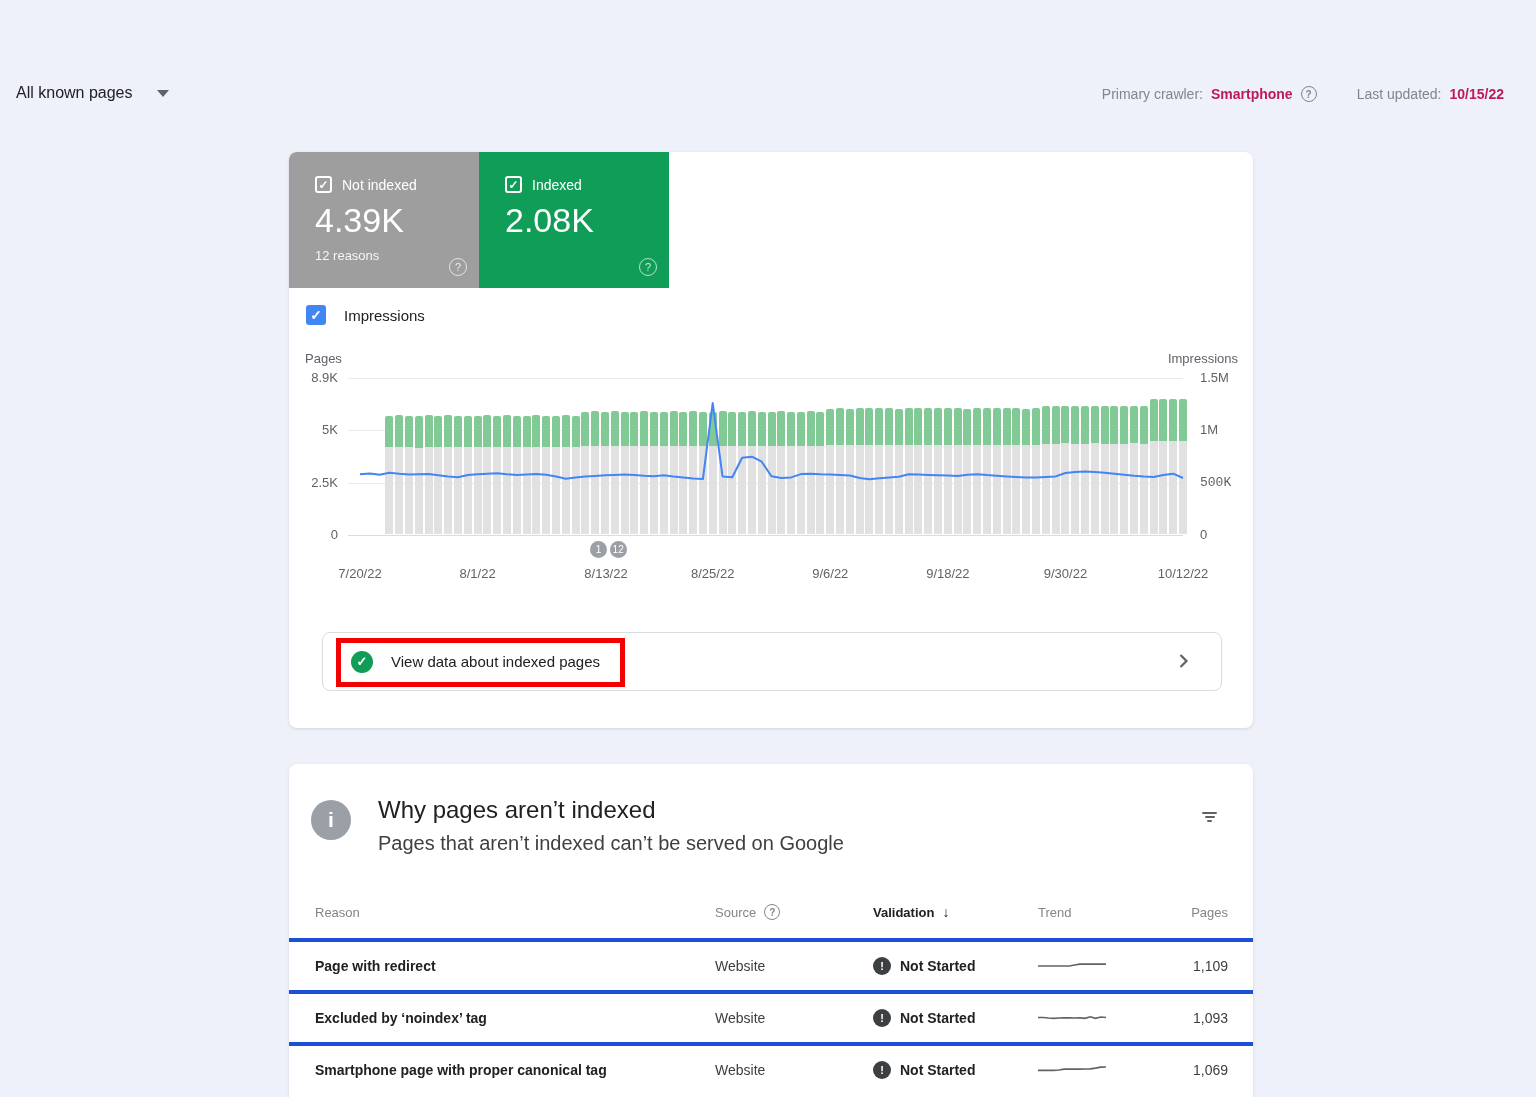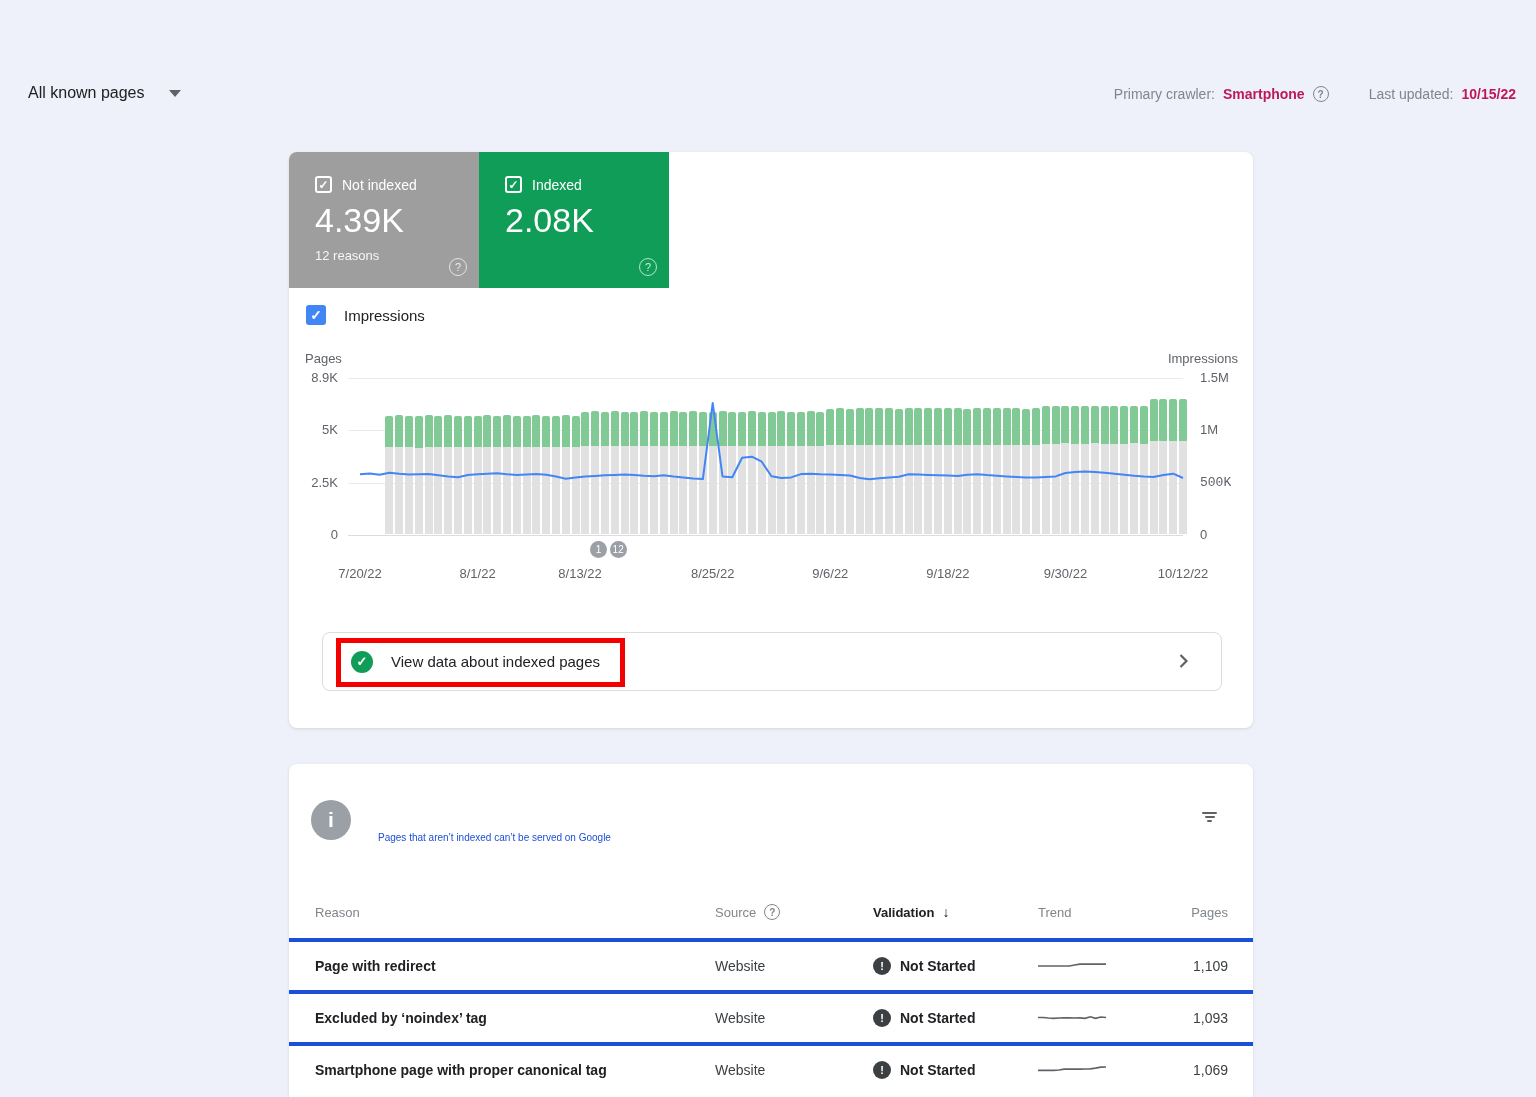--- a/index.html
+++ b/index.html
@@ -5,21 +5,21 @@
   * { margin:0; padding:0; box-sizing:border-box; }
   body { font-family:"Liberation Sans", sans-serif; background:#eef0fa; }
   .page { position:relative; width:1536px; height:1097px; overflow:hidden; background:#eef0fa; }
 
   
   .topbar { position:absolute; top:0; left:0; width:1536px; height:57px; background:#fff; border-bottom:1px solid #e4e5e9; z-index:5; }
   .page-title { position:absolute; left:16px; top:14px; font-size:22px; color:#3c4043; }
   .export-btn { position:absolute; right:16px; top:14px; display:flex; align-items:center; gap:10px; color:#3c4043; font-size:13px; font-weight:bold; letter-spacing:1px; cursor:pointer; }
 
   
-  .filterbar { position:absolute; top:57px; left:12px; width:1520px; height:72px;padding-left:11px; }
+  .filterbar { position:absolute; top:57px; left:0; width:1520px; height:72px;padding-left:11px; }
   .scope { position:absolute; left:16px; top:27px; display:flex; align-items:center; gap:24px; font-size:16px; color:#202124; cursor:pointer; }
   .caret-down { width:0; height:0; border-left:6px solid transparent; border-right:6px solid transparent; border-top:7px solid #5f6368; }
   .crawler-info { position:absolute; right:16px; top:29px; display:flex; align-items:center; gap:8px; font-size:14px; color:#80868b; }
   .crawler-info b, .crawler-info .dark { color:#be185d; font-weight:bold; }
   .gap-right { margin-right:24px; }
 
   .qmark { display:inline-flex; align-items:center; justify-content:center; width:16px; height:16px; border:1.5px solid #80868b; border-radius:50%; font-size:10px; color:#80868b; font-weight:bold; }
 
   
   .card1 { position:absolute; left:289px; top:152px; width:964px; height:576px; background:#fff; border-radius:8px; box-shadow:0 1px 3px rgba(60,64,67,.15); }
@@ -58,21 +58,21 @@
   .banner-inner { display:flex; align-items:center; gap:18px; margin-left:28px; }
   .check-circle { width:22px; height:22px; border-radius:50%; background:#0f9d58; color:#fff; display:flex; align-items:center; justify-content:center; font-size:13px; font-weight:bold; }
   .banner-text { font-size:15px; color:#202124; }
   .banner-chevron { position:absolute; right:32px; top:20px; }
   .red-annotation { position:absolute; left:13px; top:5px; width:289px; height:49px; border:5px solid #f50000; pointer-events:none; }
 
   
   .card2 { position:absolute; left:289px; top:764px; width:964px; height:360px; background:#fff; border-radius:8px; box-shadow:0 1px 3px rgba(60,64,67,.15); }
   .info-circle { position:absolute; left:22px; top:36px; width:40px; height:40px; border-radius:50%; background:#9aa0a6; color:#fff; font-size:21px; font-weight:bold; display:flex; align-items:center; justify-content:center; }
   .section-title { position:absolute; left:89px; top:32px; font-size:24px; color:#202124; }
-  .section-sub { position:absolute; left:89px; top:68px; font-size:10px; color:#1d4ed8; }
+  .section-sub { position:absolute; left:89px; top:68px; font-size:20px; color:#404040; }
   .filter-icon { position:absolute; right:36px; top:48px; display:flex; flex-direction:column; align-items:center; gap:2px; cursor:pointer; }
   .filter-icon div { height:2px; background:#5f6368; border-radius:1px; }
 
   .tbl { position:absolute; left:0; top:122px; width:964px; }
   .tbl-row { display:grid; grid-template-columns:400px 158px 165px 115px 75px; padding:0 25px 0 26px; align-items:center; height:52px; border-top:4px solid #1d4ed8; }
   .tbl-head { height:52px; border-top:none; }
   .th { font-size:13px; color:#80868b; display:flex; align-items:center; gap:8px; }
   .th-sorted { color:#202124; font-weight:bold; }
   .sort-arrow { font-size:14px; color:#202124; font-weight:normal; }
   .th-right, .td-right { justify-content:flex-end; text-align:right; }
@@ -479,21 +479,21 @@
           <div class="seg-green" style="height: 41.762px; background: rgb(129, 201, 149);"></div>
           <div class="seg-gray" style="height: 93.1533px; background: rgb(225, 225, 225);"></div>
         </div>
         <svg class="linechart" width="835" height="157">
           <polyline points="12.0,96.3 21.8,95.5 31.6,96.8 41.4,94.7 51.2,95.8 61.0,96.5 70.8,96.3 80.6,96.0 90.4,97.3 100.2,98.6 110.0,99.2 119.8,97.1 129.6,96.3 139.4,95.8 149.2,95.2 159.0,96.3 168.8,96.9 178.6,96.5 188.4,96.1 198.2,96.8 208.0,98.6 217.8,100.7 227.5,99.6 237.3,98.6 247.1,98.0 256.9,97.3 266.7,96.9 276.5,96.6 286.3,97.1 296.1,97.8 305.9,98.2 315.7,97.3 325.5,98.6 335.3,99.6 345.1,100.5 354.9,101.0 364.7,25.1 374.5,98.4 384.3,99.2 394.1,79.8 403.9,78.7 413.7,83.7 423.5,98.2 433.3,100.0 443.1,99.4 452.9,96.1 462.7,95.7 472.5,96.3 482.3,96.6 492.1,97.0 501.9,97.5 511.7,100.0 521.5,101.3 531.3,100.3 541.1,99.4 550.9,98.8 560.7,96.3 570.5,96.6 580.3,96.9 590.1,97.2 599.9,97.5 609.7,98.0 619.5,96.7 629.3,96.2 639.0,97.1 648.8,97.7 658.6,98.5 668.4,99.1 678.2,99.5 688.0,99.6 697.8,99.1 707.6,98.4 717.4,95.0 727.2,94.0 737.0,93.5 746.8,94.1 756.6,94.7 766.4,95.7 776.2,96.7 786.0,97.8 795.8,98.6 805.6,99.1 815.4,97.1 825.2,95.7 835.0,100.0" fill="none" stroke="#4285f4" stroke-width="2" stroke-linejoin="round"></polyline>
         </svg>
       </div>
     <div id="xlabels">
         <div class="xlabel" style="left: 71px; text-align: center;">7/20/22</div>
         <div class="xlabel" style="left: 188.571px;">8/1/22</div>
-        <div class="xlabel" style="left: 291px;">8/13/22</div>
+        <div class="xlabel" style="left: 317px;">8/13/22</div>
         <div class="xlabel" style="left: 423.714px;">8/25/22</div>
         <div class="xlabel" style="left: 541.286px;">9/6/22</div>
         <div class="xlabel" style="left: 658.857px;">9/18/22</div>
         <div class="xlabel" style="left: 776.429px;">9/30/22</div>
         <div class="xlabel" style="left: 894px;">10/12/22</div>
       </div>
     <div id="markers">
         <div class="marker" style="left: 301.082px;">1</div>
         <div class="marker" style="left: 320.677px;">12</div>
       </div>
@@ -507,20 +507,21 @@
         <svg width="11" height="16" viewBox="0 0 11 16">
             <path d="M2.5 2 L8.5 8 L2.5 14" stroke="#5f6368" stroke-width="2.2" fill="none"></path>
           </svg>
       </span>
       <div class="red-annotation"></div>
     </div>
   </div>
 
   <div class="card2">
     <div class="info-circle">i</div>
+    <div class="section-title">Why pages aren’t indexed</div>
     <div class="section-sub">Pages that aren’t indexed can’t be served on Google</div>
     <div class="filter-icon">
       <div style="width:15px;"></div>
         <div style="width:10px;"></div>
         <div style="width:5px;"></div>
     </div>
 
     <div class="tbl">
       <div class="tbl-row tbl-head">
         <div class="th">

